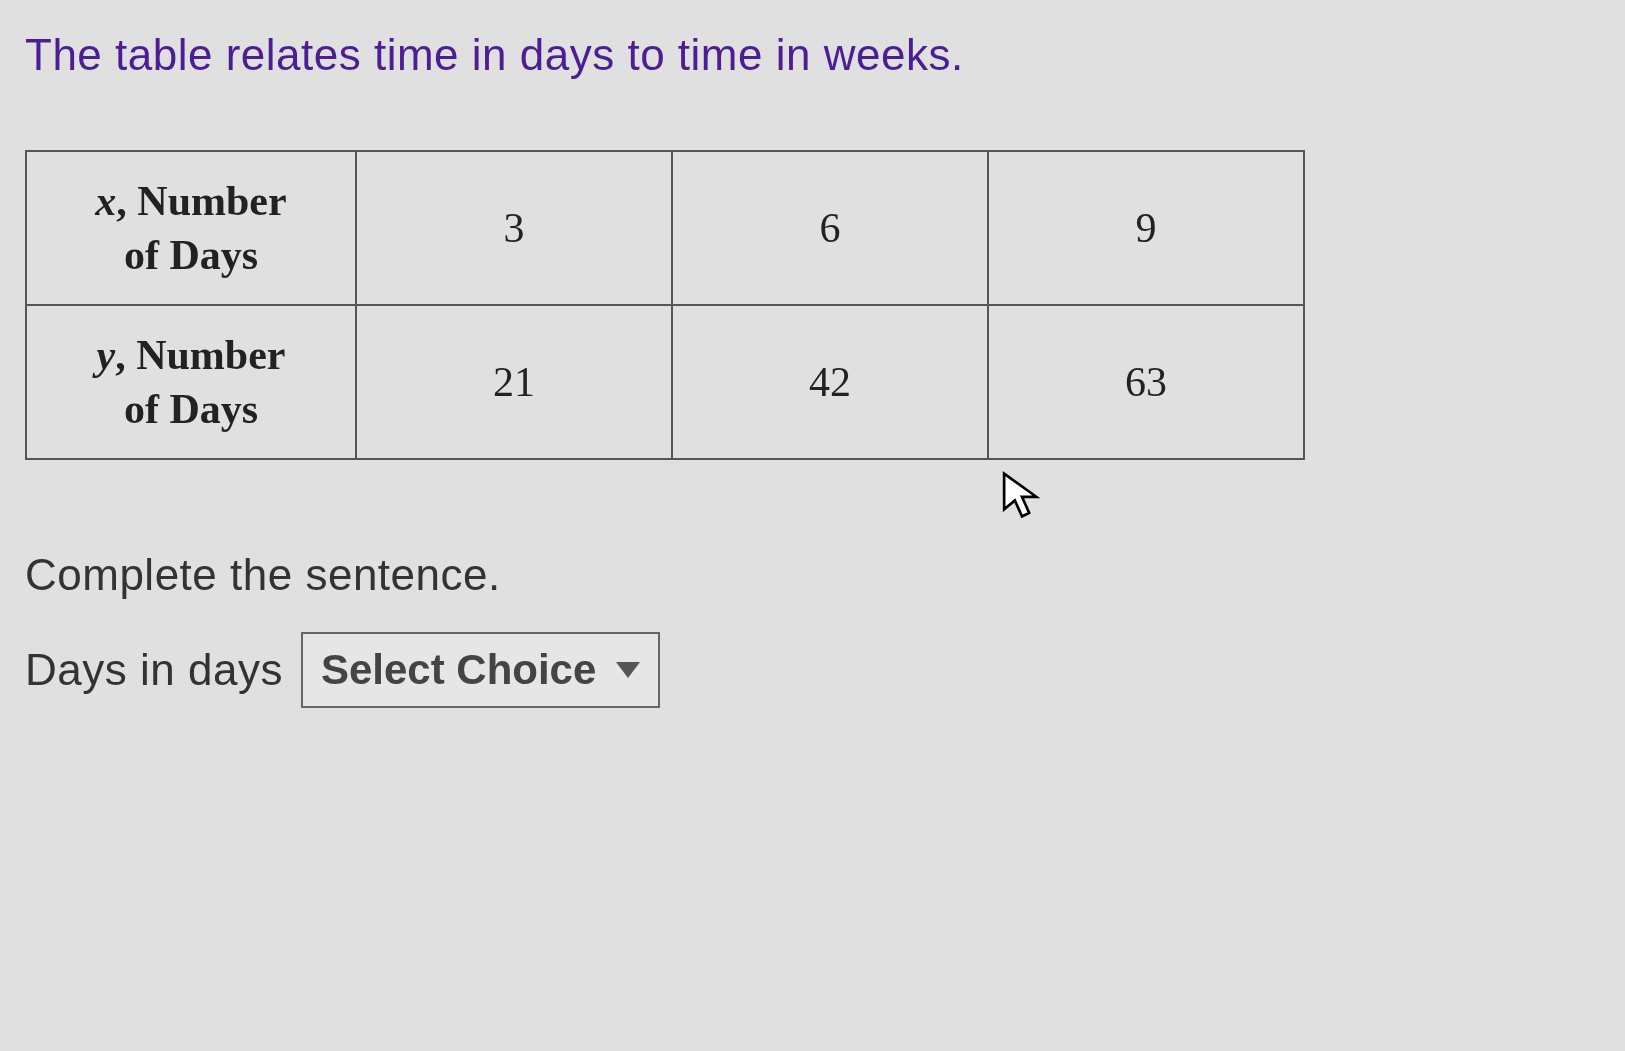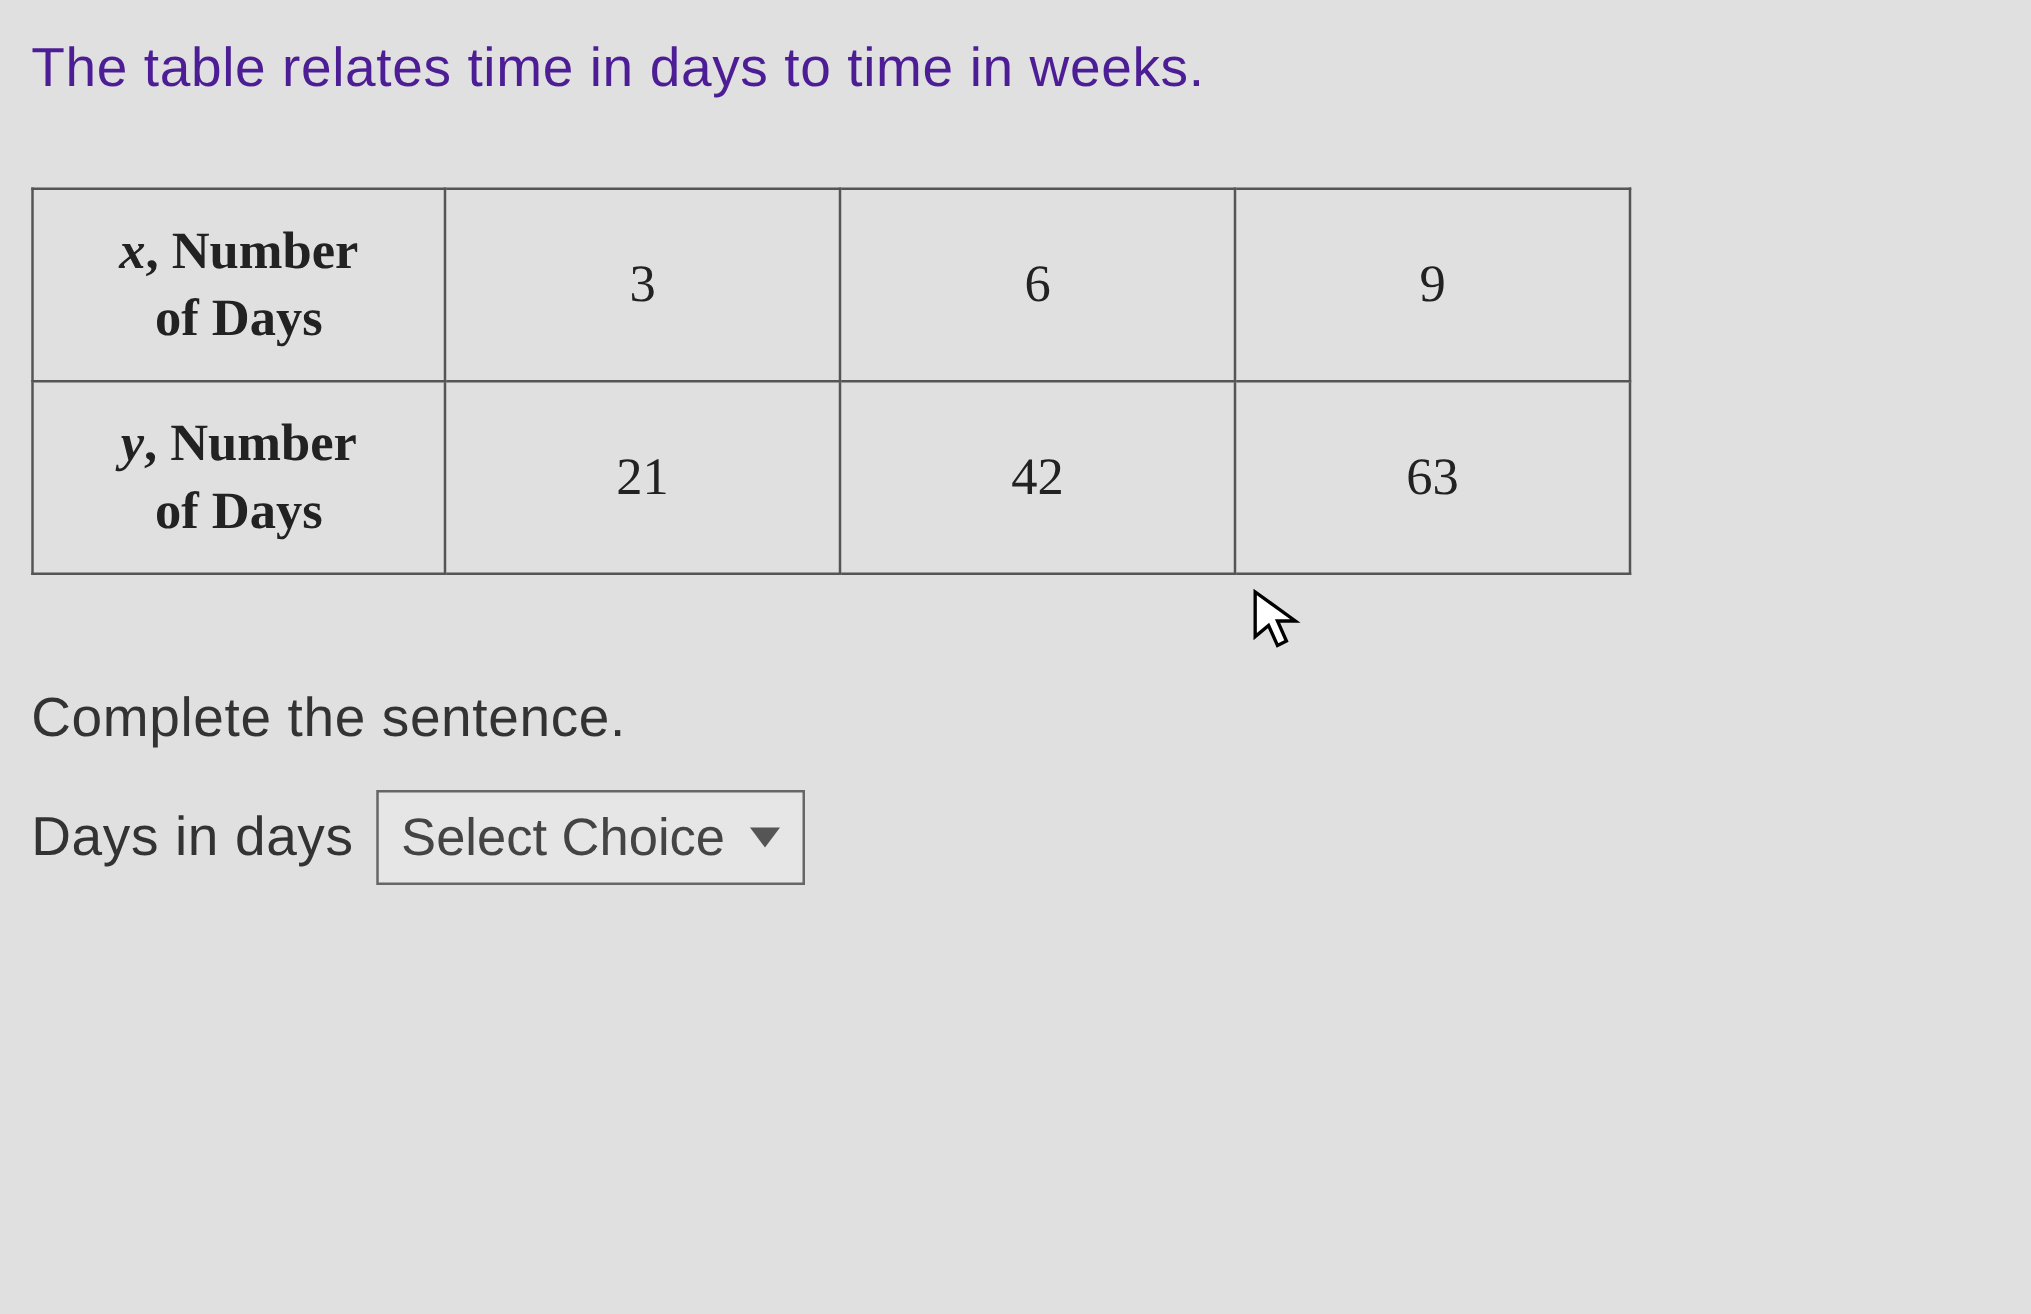--- a/index.html
+++ b/index.html
@@ -78,20 +78,21 @@
     .select-box {
       border: 2px solid #666;
       background: #e6e6e6;
       padding: 12px 18px;
       display: flex;
       align-items: center;
       gap: 20px;
       font-size: 42px;
       color: #444;
       cursor: pointer;
+      font-weight: bold;
     }
     .chevron-down {
       width: 0;
       height: 0;
       border-left: 12px solid transparent;
       border-right: 12px solid transparent;
       border-top: 16px solid #555;
     }
     .cursor-icon {
       position: absolute;

